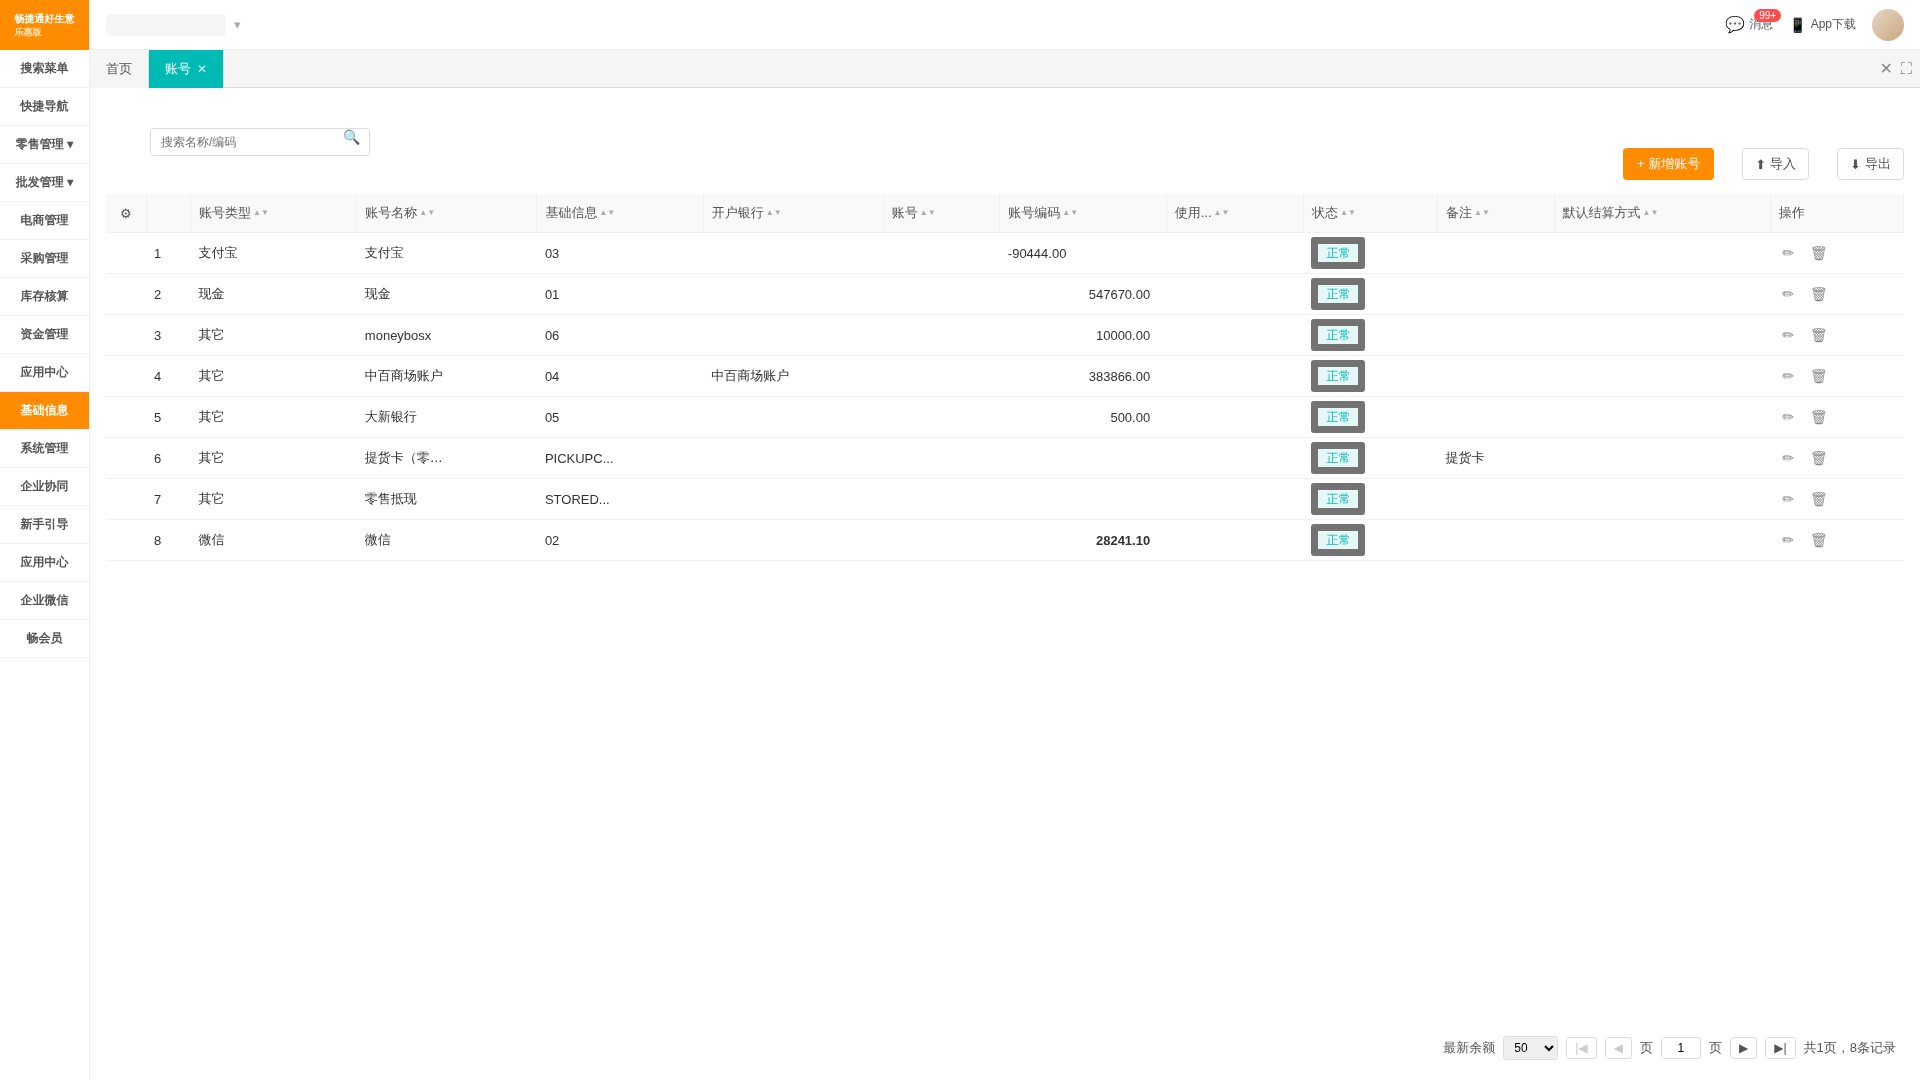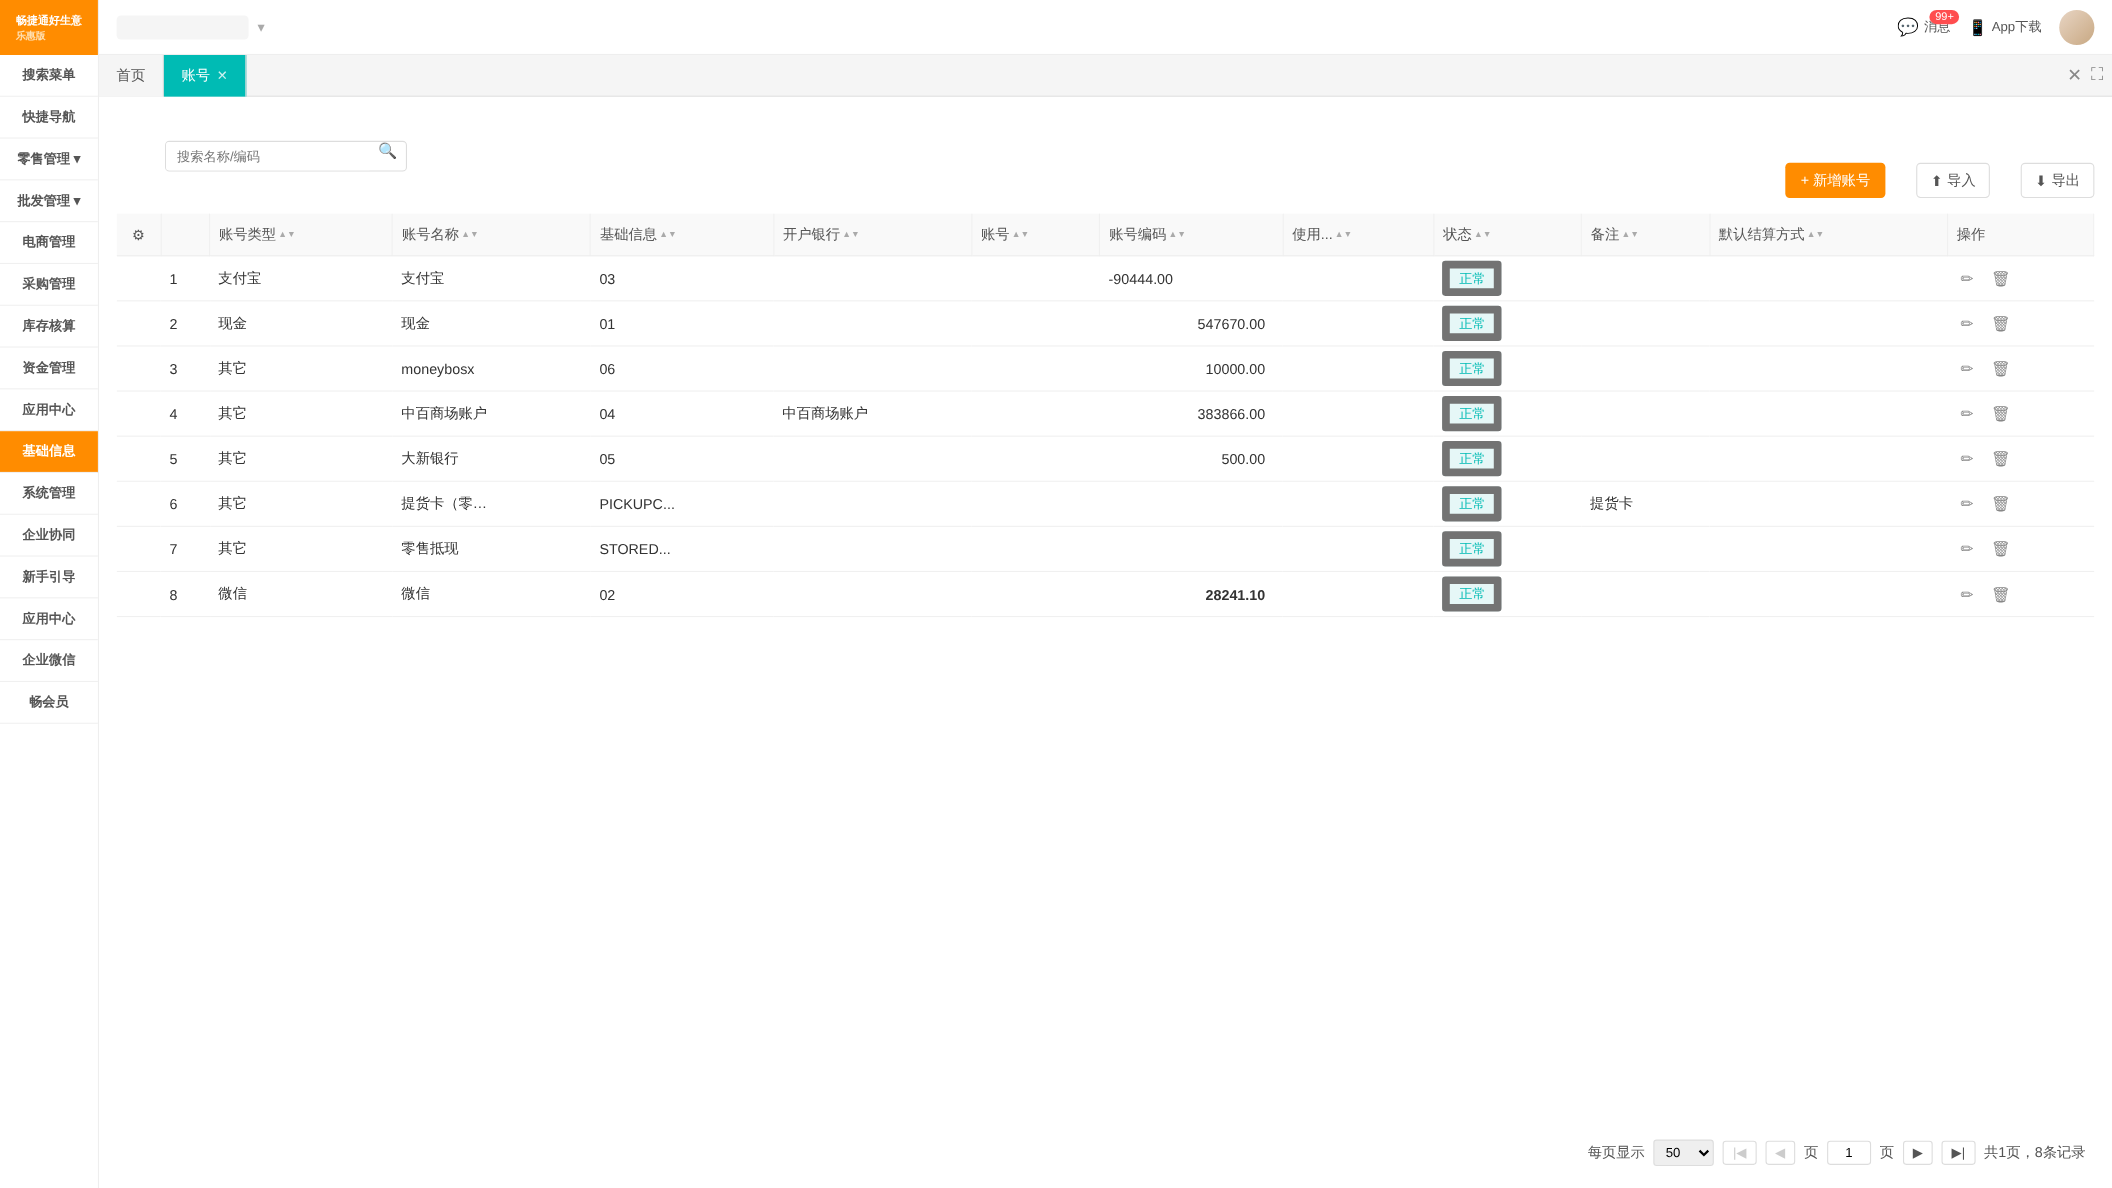--- a/index.html
+++ b/index.html
@@ -631,21 +631,21 @@
           <button class="action-btn" title="编辑">✏</button>
           <button class="action-btn" title="删除">🗑</button>
         </div>
       </td>
     </tr>
           </tbody>
       </table>
     </div>
 
     <div class="pagination">
-      <span>每页显示</span>
+      <span>最新余额</span>
       <select class="page-size-select">
         <option>50</option>
         <option>100</option>
         <option>200</option>
       </select>
       <button class="page-btn" disabled="">|◀</button>
       <button class="page-btn" disabled="">◀</button>
       <span>页</span>
       <input class="page-input" type="text" value="1" style="">
       <span>页</span>

